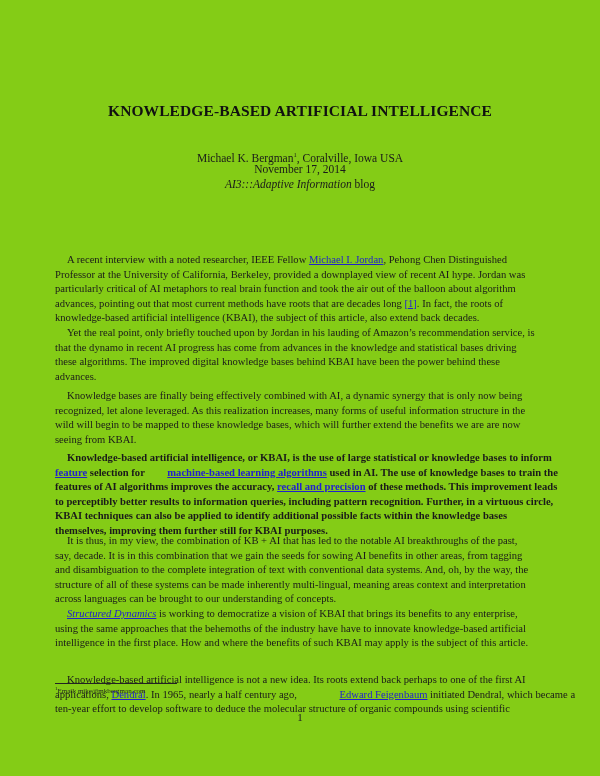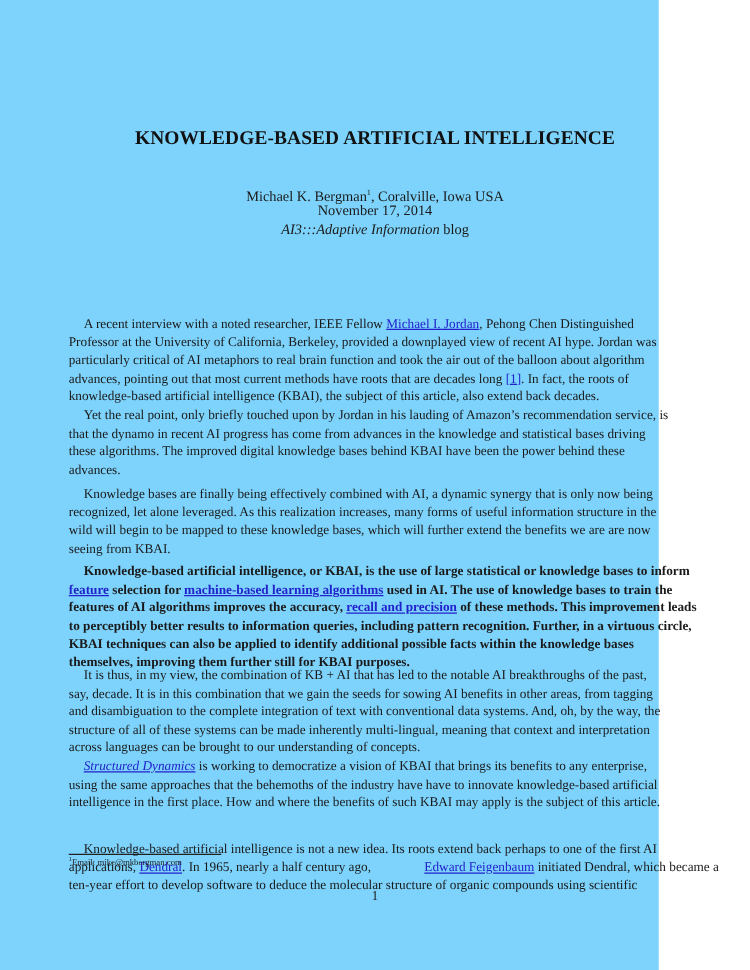--- a/index.html
+++ b/index.html
@@ -11,23 +11,23 @@
       width: 600px;
       height: 776px;
       position: relative;
       overflow: hidden;
       font-family: "Liberation Serif", "DejaVu Serif", serif;
       color: #1a1a1a;
     }
     .page {
       position: absolute;
       left: 0; top: 0;
-      width: 527px;
+      width: 600px;
       height: 776px;
-      background: #7dd3fc;
+      background: #84cc16;
     }
     .title {
       position: absolute;
       top: 102px;
       left: 0;
       width: 600px;
       text-align: center;
       font-weight: bold;
       font-size: 15.5px;
       letter-spacing: 0.1px;
@@ -130,31 +130,31 @@
       <span class="line">advances.</span>
     </div>
   <div class="body-text" style="top:347px;">
       <span class="line first">Knowledge bases are finally being effectively combined with AI, a dynamic synergy that is only now being</span>
       <span class="line">recognized, let alone leveraged. As this realization increases, many forms of useful information structure in the</span>
       <span class="line">wild will begin to be mapped to these knowledge bases, which will further extend the benefits we are are now</span>
       <span class="line">seeing from KBAI.</span>
     </div>
   <div class="body-text" style="top:409px;font-weight:bold;">
       <span class="line first">Knowledge-based artificial intelligence, or KBAI, is the use of large statistical or knowledge bases to inform</span>
-      <span class="line"><a class="link" style="color: rgb(34, 34, 204);">feature</a> selection for <a class="link" style="color: rgb(34, 34, 204);">machine-based learning algorithms</a> used in AI. The use of knowledge bases to train the</span>
+      <span class="line"><a class="link" style="color: rgb(34, 34, 204);">feature</a> selection for <a class="link" style="color: rgb(34, 34, 204); margin-left: 20px;">machine-based learning algorithms</a> used in AI. The use of knowledge bases to train the</span>
       <span class="line">features of AI algorithms improves the accuracy, <a class="link" style="color: rgb(34, 34, 204);">recall and precision</a> of these methods. This improvement leads</span>
       <span class="line">to perceptibly better results to information queries, including pattern recognition. Further, in a virtuous circle,</span>
       <span class="line">KBAI techniques can also be applied to identify additional possible facts within the knowledge bases</span>
       <span class="line">themselves, improving them further still for KBAI purposes.</span>
     </div>
   <div class="body-text" style="top:492px;">
       <span class="line first">It is thus, in my view, the combination of KB + AI that has led to the notable AI breakthroughs of the past,</span>
       <span class="line">say, decade. It is in this combination that we gain the seeds for sowing AI benefits in other areas, from tagging</span>
       <span class="line">and disambiguation to the complete integration of text with conventional data systems. And, oh, by the way, the</span>
-      <span class="line">structure of all of these systems can be made inherently multi-lingual, meaning that context and interpretation</span>
+      <span class="line">structure of all of these systems can be made inherently multi-lingual, meaning areas context and interpretation</span>
       <span class="line">across languages can be brought to our understanding of concepts.</span>
     </div>
   <div class="body-text" style="top:565px;">
       <span class="line first"><a class="link" style="color: rgb(34, 34, 204); font-style: italic;">Structured Dynamics</a> is working to democratize a vision of KBAI that brings its benefits to any enterprise,</span>
       <span class="line">using the same approaches that the behemoths of the industry have have to innovate knowledge-based artificial</span>
       <span class="line">intelligence in the first place. How and where the benefits of such KBAI may apply is the subject of this article.</span>
     </div>
 
 
   <div class="body-text" style="top:631px;">

